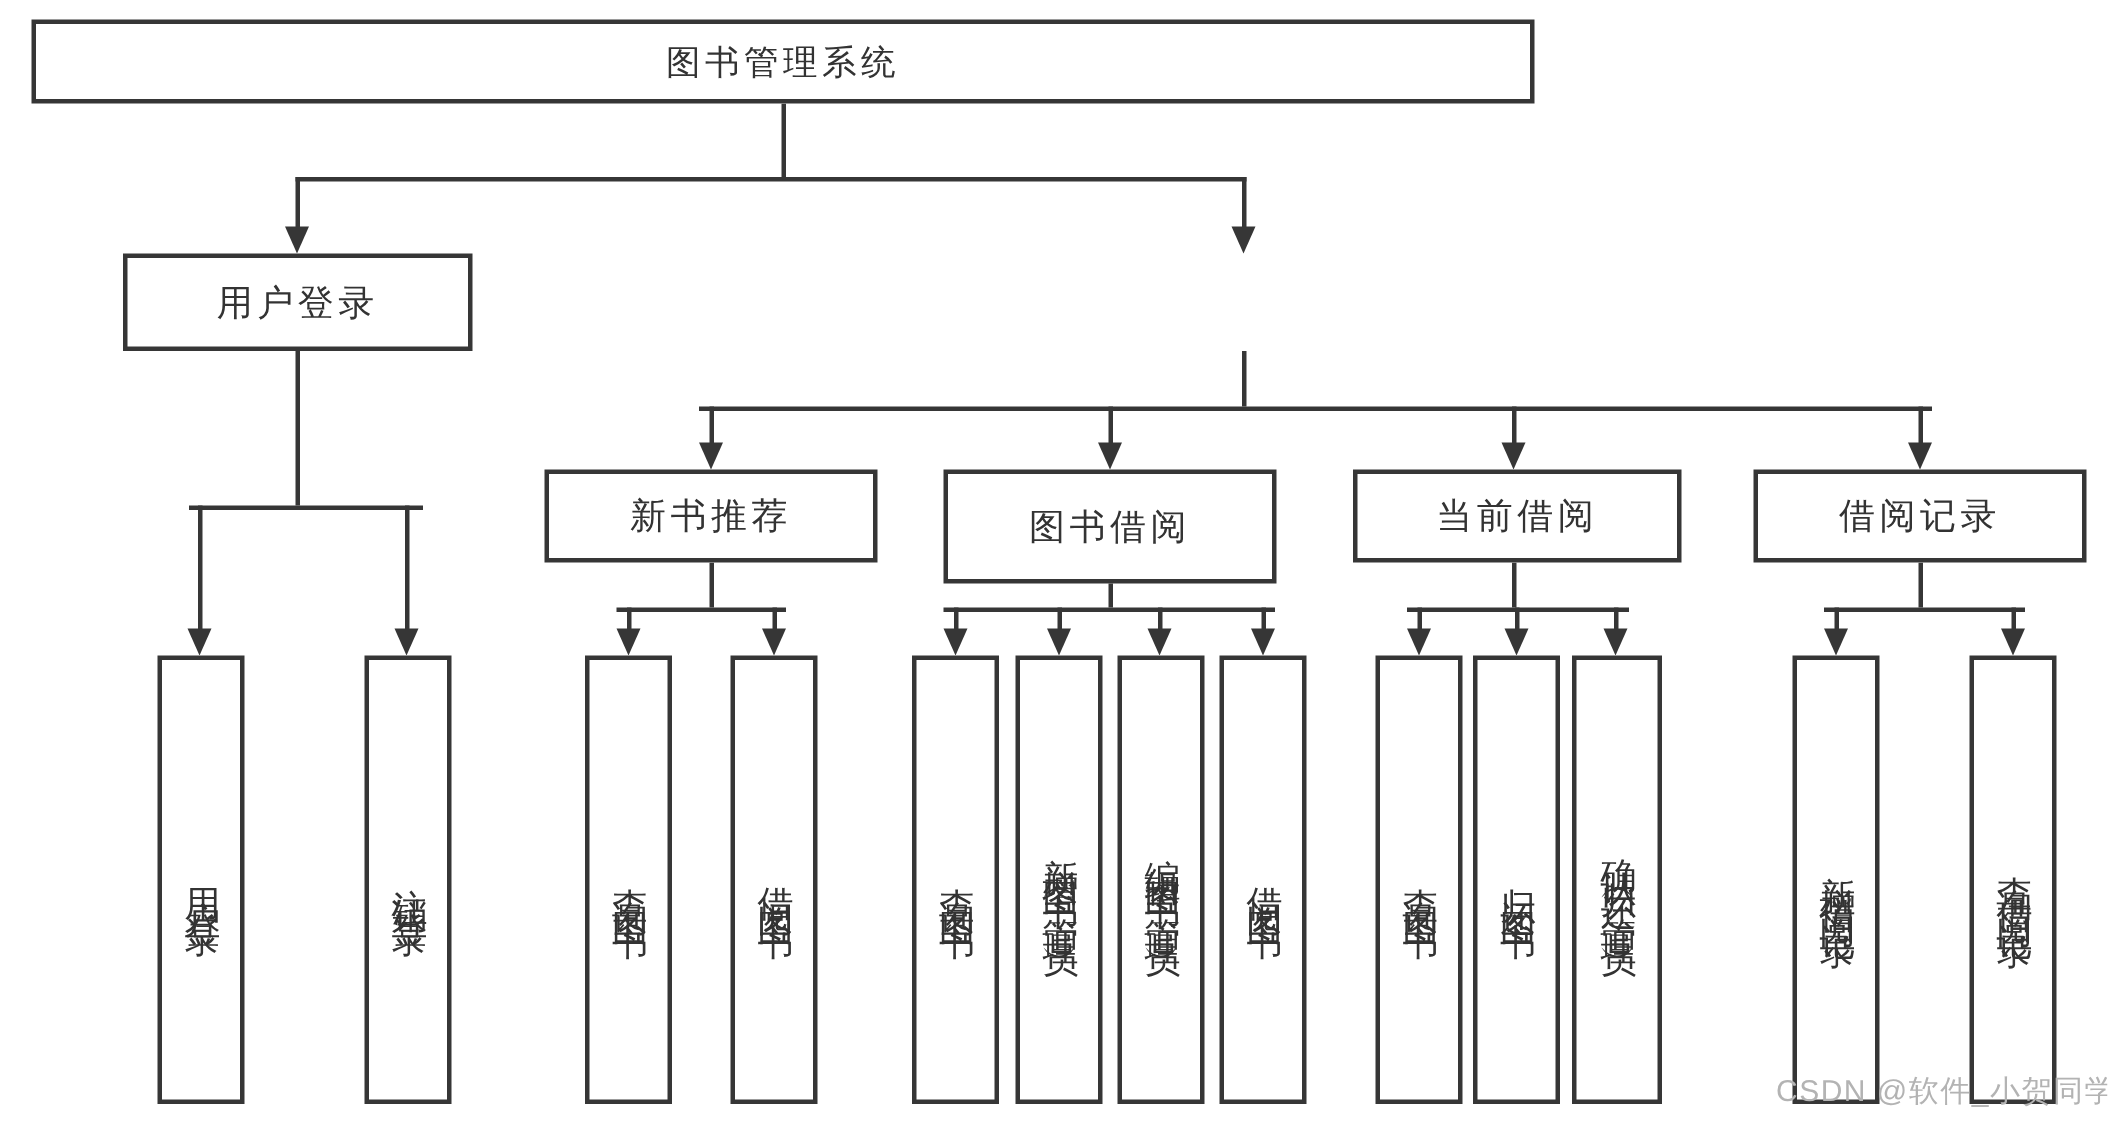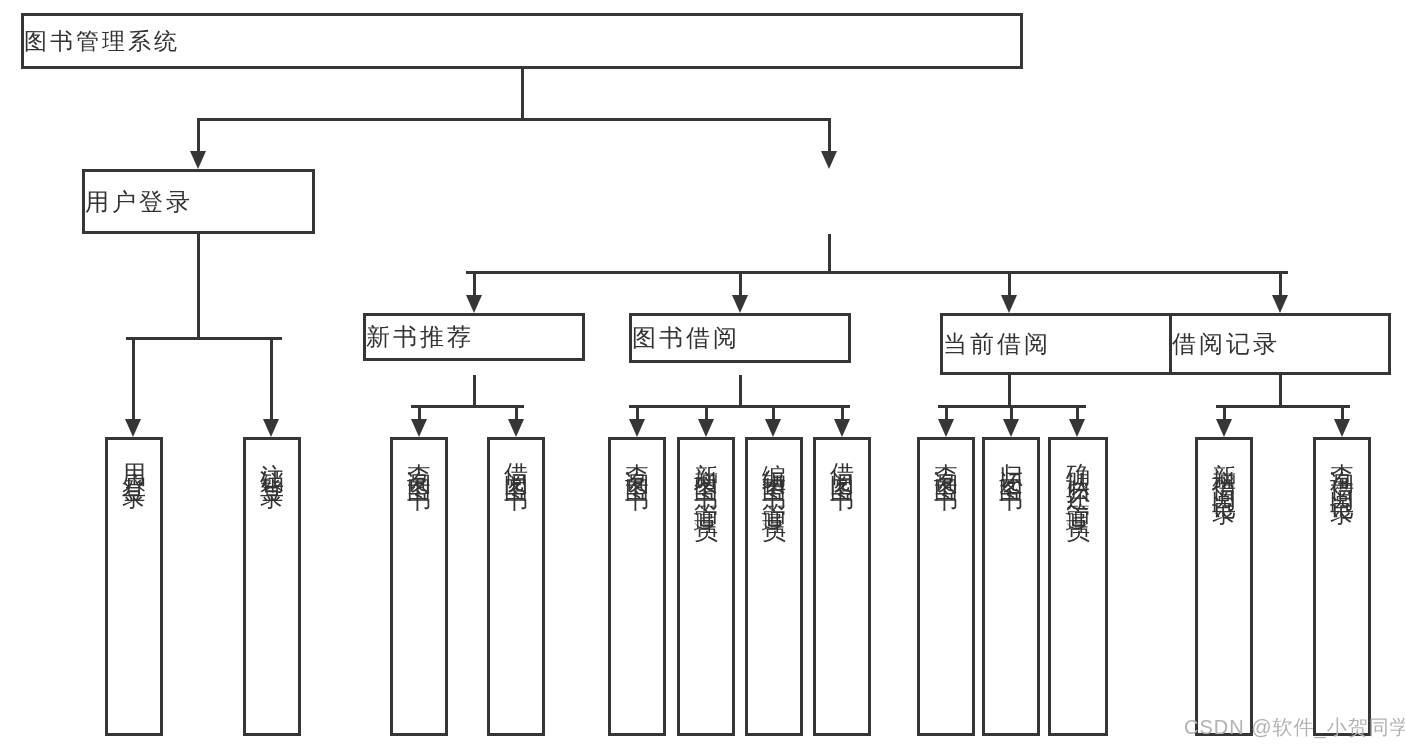--- a/index.html
+++ b/index.html
@@ -2,21 +2,21 @@
 <html><head>
 <meta charset="utf-8">
 <style>
   html,body{margin:0;padding:0;background:#ffffff;}
   .canvas{
     position:relative;width:1405px;height:747px;background:#ffffff;overflow:hidden;
     font-family:"Liberation Sans","DejaVu Sans",sans-serif;color:#333333;
   }
   .node{
     position:absolute;box-sizing:border-box;border:3px solid #363636;background:#ffffff;
-    display:flex;align-items:center;justify-content:flex-start;
+    display:flex;align-items:center;justify-content:center;
     font-size:24px;letter-spacing:3px;white-space:nowrap;z-index:2;
   }
   .node.title{font-size:23px;}
   .node.v{
     writing-mode:vertical-rl;letter-spacing:8px;white-space:normal;
     font-size:24px;line-height:1;padding-top:4px;
   }
   .hline{position:absolute;height:3px;background:#363636;z-index:1;}
   .vline{position:absolute;width:3px;background:#363636;z-index:1;}
   .arrow{
@@ -35,27 +35,27 @@
 <div class="canvas">
 
   <div class="node title" style="left:21px;top:13px;width:1002px;height:56px">
     <span>图书管理系统</span>
   </div>
 
   <div class="node" style="left:82px;top:169px;width:233px;height:65px">
     <span>用户登录</span>
   </div>
 
-  <div class="node" style="left:363px;top:313px;width:222px;height:48px">
+  <div class="node" style="left:363px;top:313px;width:222px;height:62px">
     <span>新书推荐</span>
   </div>
-  <div class="node" style="left:629px;top:313px;width:222px;height:50px">
+  <div class="node" style="left:629px;top:313px;width:222px;height:76px">
     <span>图书借阅</span>
   </div>
-  <div class="node" style="left:940px;top:313px;width:240px;height:62px">
+  <div class="node" style="left:902px;top:313px;width:219px;height:62px">
     <span>当前借阅</span>
   </div>
   <div class="node" style="left:1169px;top:313px;width:222px;height:62px">
     <span>借阅记录</span>
   </div>
 
   <div class="node v" style="left:105px;top:437px;width:58px;height:299px">
     <span>用户登录</span>
   </div>
   <div class="node v" style="left:243px;top:437px;width:58px;height:299px">

